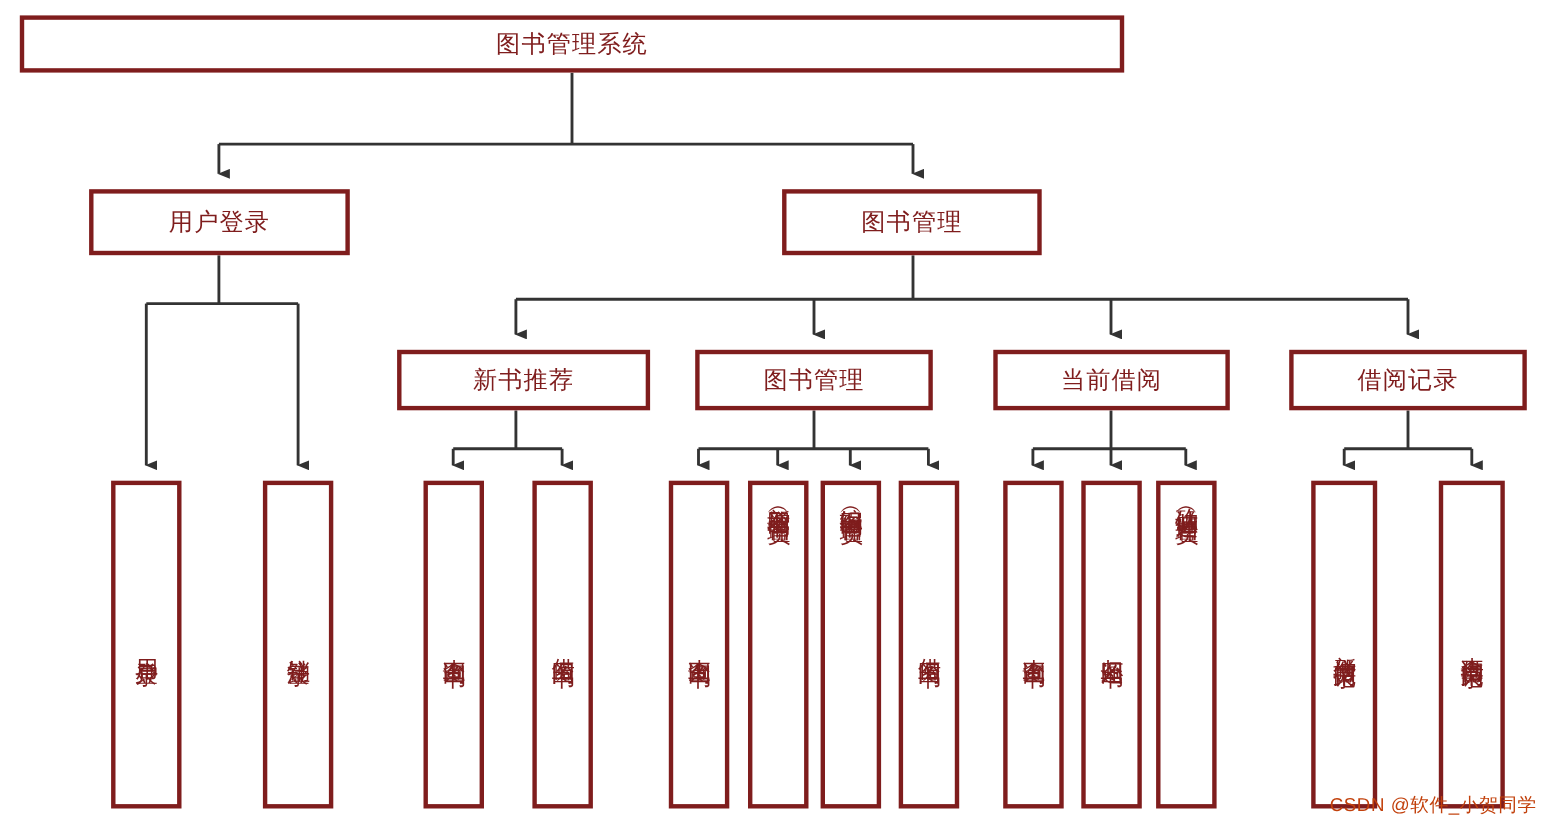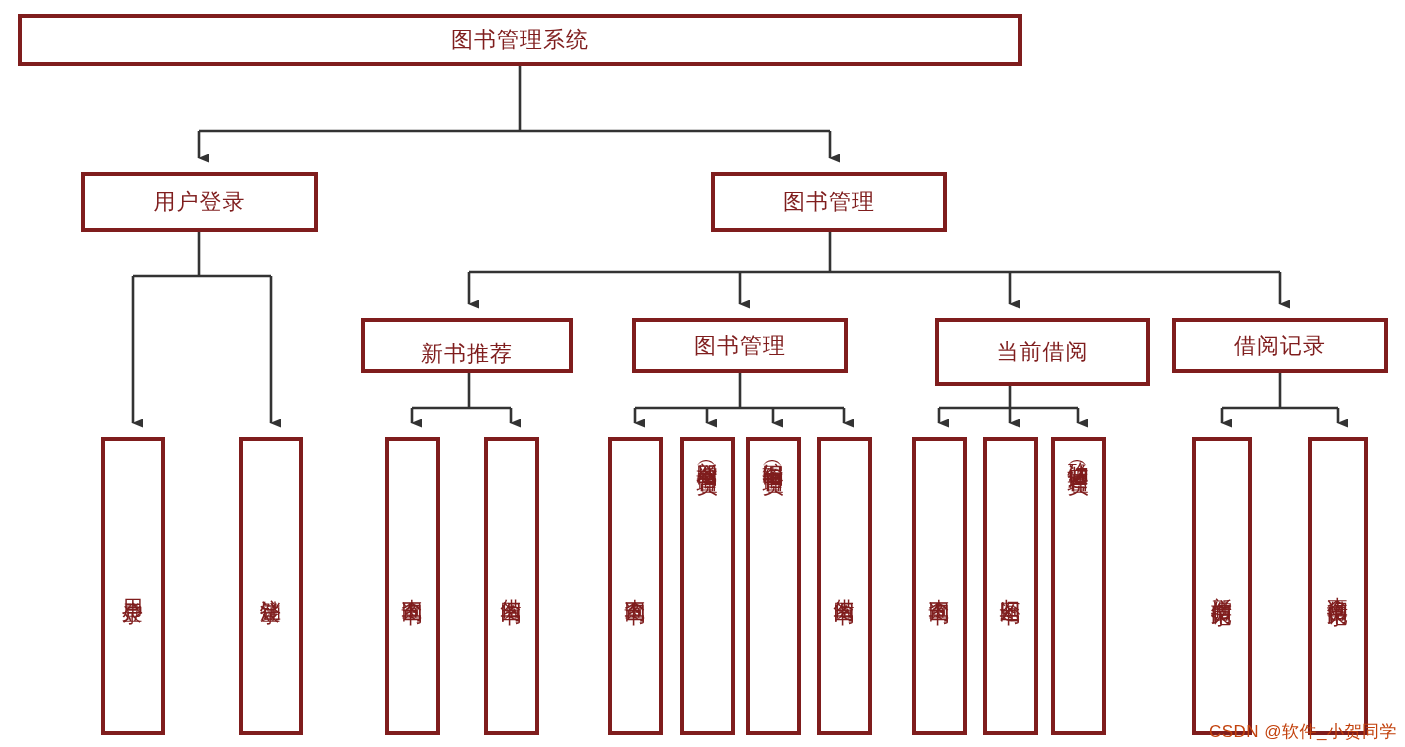--- a/index.html
+++ b/index.html
@@ -125,27 +125,27 @@
     <span class="node-label">图书管理系统</span>
   </div>
 
   <div class="node horizontal" id="node-l2-0" style="left: 81px; top: 172px; width: 237px; height: 60px;">
     <span class="node-label">用户登录</span>
   </div>
   <div class="node horizontal" id="node-l2-1" style="left: 711px; top: 172px; width: 236px; height: 60px;">
     <span class="node-label">图书管理</span>
   </div>
 
-  <div class="node horizontal" id="node-l3-0" style="left: 361px; top: 318px; width: 212px; height: 55px; align-items: flex-end;">
+  <div class="node horizontal" id="node-l3-0" style="left: 361px; top: 318px; width: 230px; height: 55px;">
     <span class="node-label">新书推荐</span>
   </div>
   <div class="node horizontal" id="node-l3-1" style="left: 632px; top: 318px; width: 216px; height: 55px;">
     <span class="node-label">图书管理</span>
   </div>
-  <div class="node horizontal" id="node-l3-2" style="left: 903px; top: 318px; width: 215px; height: 68px; margin-left: 32px;">
+  <div class="node horizontal" id="node-l3-2" style="left: 903px; top: 318px; width: 215px; height: 55px;">
     <span class="node-label">当前借阅</span>
   </div>
   <div class="node horizontal" id="node-l3-3" style="left: 1172px; top: 318px; width: 216px; height: 55px; text-align: center;">
     <span class="node-label">借阅记录</span>
   </div>
 
   <div class="node vertical" id="node-leaf-0" style="left: 101px; top: 437px; width: 64px; height: 298px;">
     <span class="node-label">用户登录</span>
   </div>
   <div class="node vertical" id="node-leaf-1" style="left: 239px; top: 437px; width: 64px; height: 298px;">

